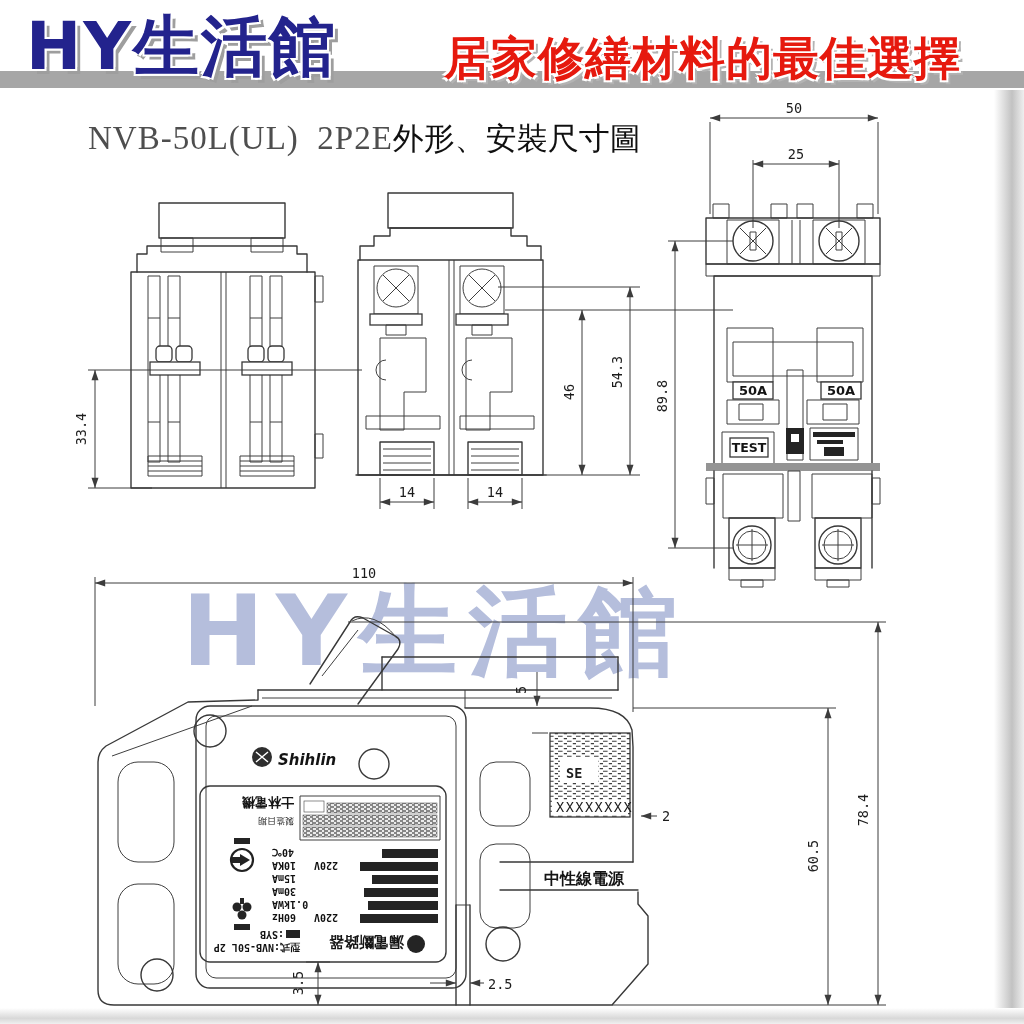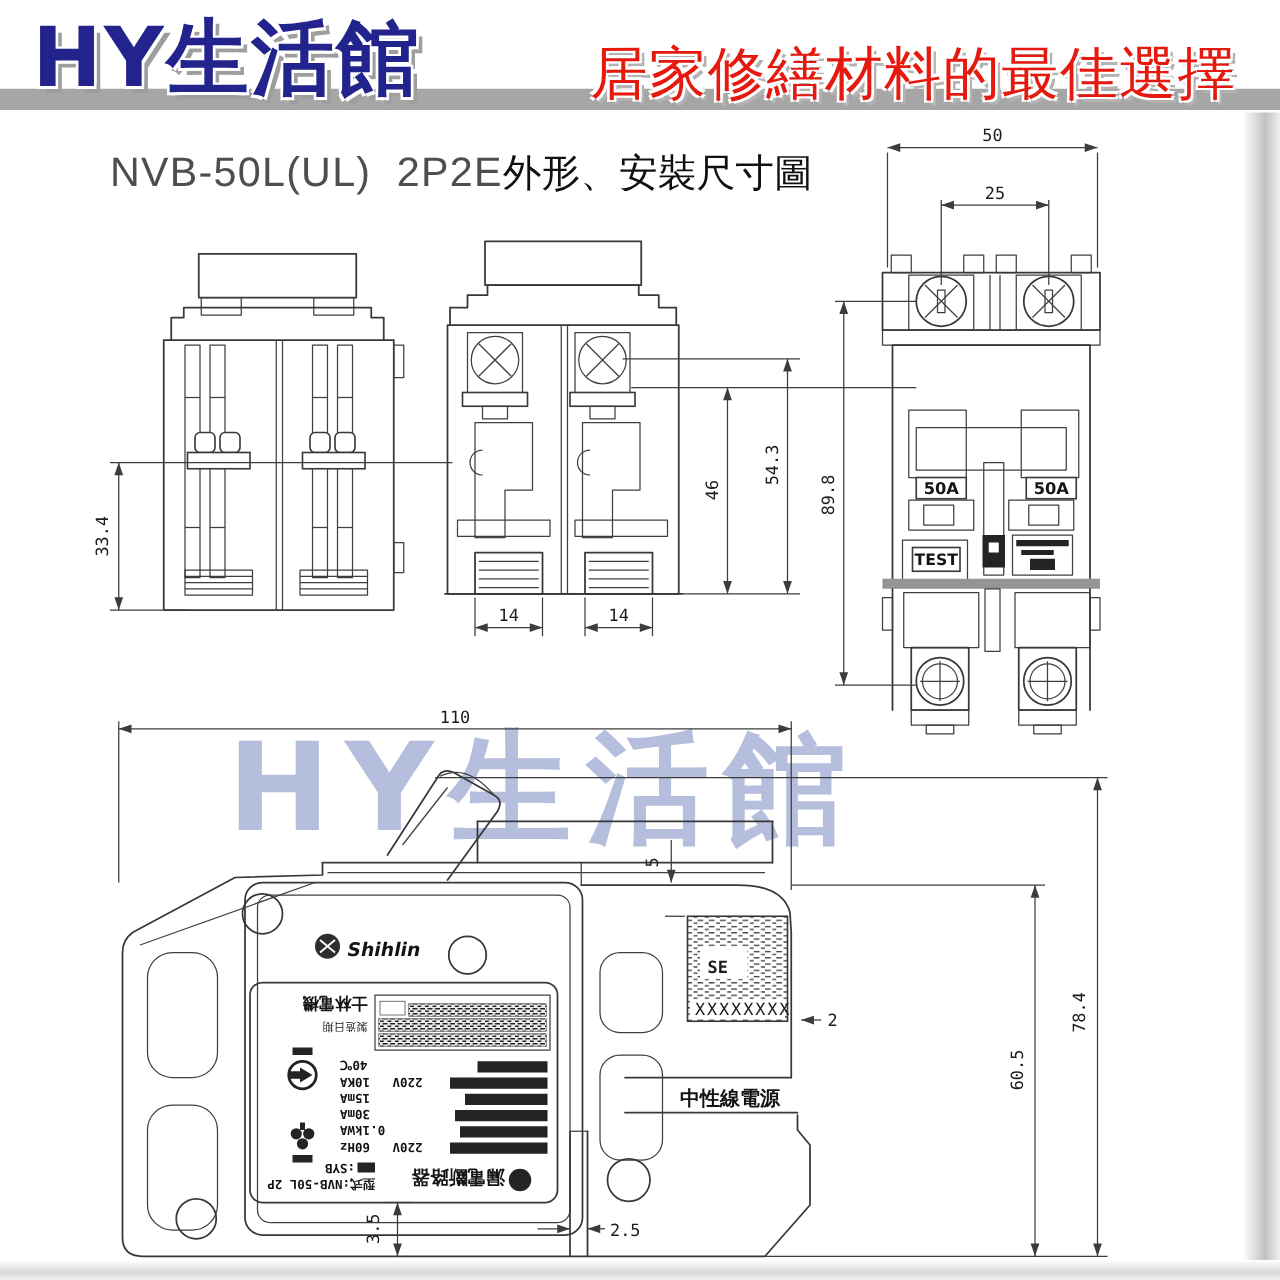--- a/index.html
+++ b/index.html
@@ -2,25 +2,25 @@
 <html><head>
 <meta charset="utf-8">
 <style>
   html,body{margin:0;padding:0}
   body{width:1024px;height:1024px;position:relative;background:#fff;overflow:hidden;
        font-family:"DejaVu Sans",sans-serif}
   .hdr-band{position:absolute;left:0;top:71px;width:1024px;height:17px;background:#a6a6a6}
   .store{position:absolute;left:26px;top:2px;font-size:66px;font-weight:bold;color:#23238d;
          letter-spacing:2px;white-space:nowrap;
          text-shadow:-2px -2px 0 #fff,2px -2px 0 #fff,-2px 2px 0 #fff,2px 2px 0 #fff,5px 5px 0 #9e9e9e}
-  .tagline{position:absolute;left:472px;top:28px;font-size:46px;font-weight:normal;color:#e6190e;
+  .tagline{position:absolute;left:444px;top:28px;font-size:46px;font-weight:bold;color:#e6190e;
          letter-spacing:1px;white-space:nowrap;
          text-shadow:-2px -2px 0 #fff,2px -2px 0 #fff,-2px 2px 0 #fff,2px 2px 0 #fff,4px 4px 0 #b3b3b3}
   .title{position:absolute;left:88px;top:118px;white-space:nowrap}
-  .title .model{font-family:Liberation Sans, sans-serif;font-size:33px;color:#4e4e4e;
+  .title .model{font-family:Liberation Serif, serif;font-size:33px;color:#4e4e4e;
          letter-spacing:1px;white-space:pre}
   .title .suffix{font-size:31px;font-weight:normal;color:#101010}
   .watermark{position:absolute;left:182px;top:582px;font-size:98px;font-weight:bold;color:#b5bedc;
          letter-spacing:12px;white-space:nowrap;line-height:1}
   svg.draw{position:absolute;left:0;top:0}
   .edge-right{position:absolute;right:0;top:90px;width:30px;height:934px;
          background:linear-gradient(to right,rgba(255,255,255,0),#c2c2c2 60%,#efefef)}
   .edge-bottom{position:absolute;left:0;top:1008px;width:1024px;height:16px;
          background:linear-gradient(#ffffff,#d8d8d8 65%,#f0f0f0)}
   

